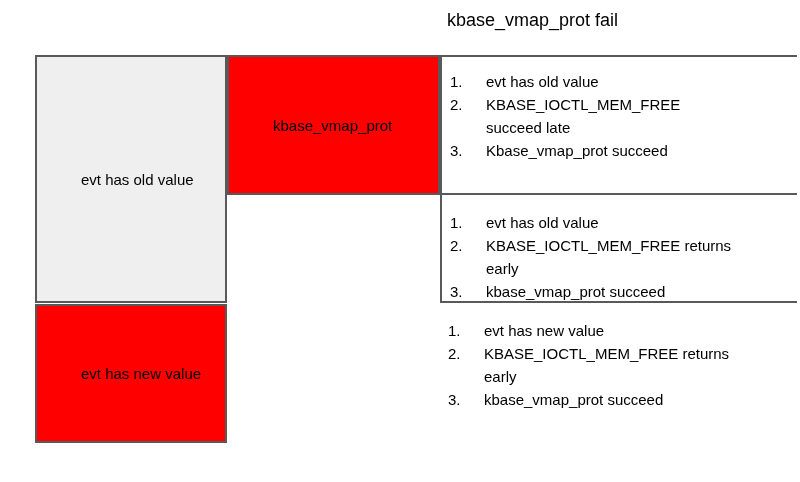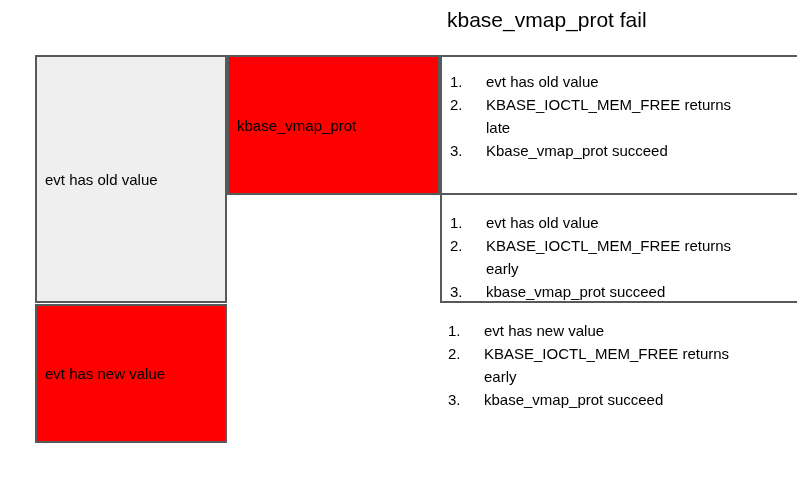--- a/index.html
+++ b/index.html
@@ -8,33 +8,33 @@
     position: relative;
     width: 800px;
     height: 482px;
     background: #ffffff;
     overflow: hidden;
   }
   .title {
     position: absolute;
     left: 447px;
     top: 10px;
-    font-size: 21px;
+    font-size: 18px;
     line-height: 20px;
     white-space: nowrap;
   }
   .box {
     position: absolute;
     box-sizing: border-box;
     border: 2px solid #58595b;
     display: flex;
     align-items: center;
     font-size: 15px;
   }
-  .box .label { padding-left: 8px; }
+  .box .label { padding-left: 8px; margin-left: 36px; }
   .box-evt-old   { left: 35px;  top: 55px;  width: 192px; height: 248px; background: #efefef; }
   .box-vmap      { left: 227px; top: 55px;  width: 213px; height: 140px; background: #ff0000; }
   .box-race      { left: 227px; top: 195px; width: 213px; height: 108px; background: #00ff00; }
   .box-evt-new   { left: 35px;  top: 304px; width: 192px; height: 139px; background: #ff0000; }
   .list-panel {
     position: absolute;
     left: 440px; top: 55px;
     width: 357px; height: 248px;
     box-sizing: border-box;
     border-top: 2px solid #58595b;
@@ -89,21 +89,21 @@
   </div>
 
   <div class="list-panel">
     <div class="list-cell-top olist">
         <div class="li-row">
           <span class="li-num">1.</span>
           <span class="li-txt">evt has old value</span>
         </div>
         <div class="li-row">
           <span class="li-num">2.</span>
-          <span class="li-txt">KBASE_IOCTL_MEM_FREE returns late</span>
+          <span class="li-txt">KBASE_IOCTL_MEM_FREE succeed late</span>
         </div>
         <div class="li-row">
           <span class="li-num">3.</span>
           <span class="li-txt">Kbase_vmap_prot succeed</span>
         </div>
       </div>
     <div class="list-cell-bottom olist">
         <div class="li-row">
           <span class="li-num">1.</span>
           <span class="li-txt">evt has old value</span>

